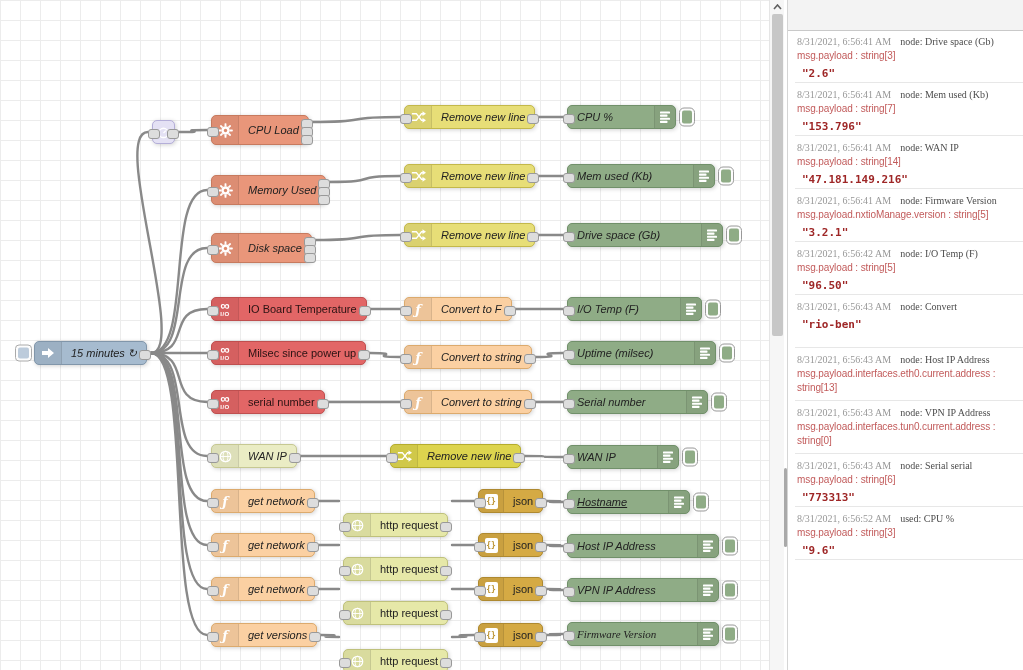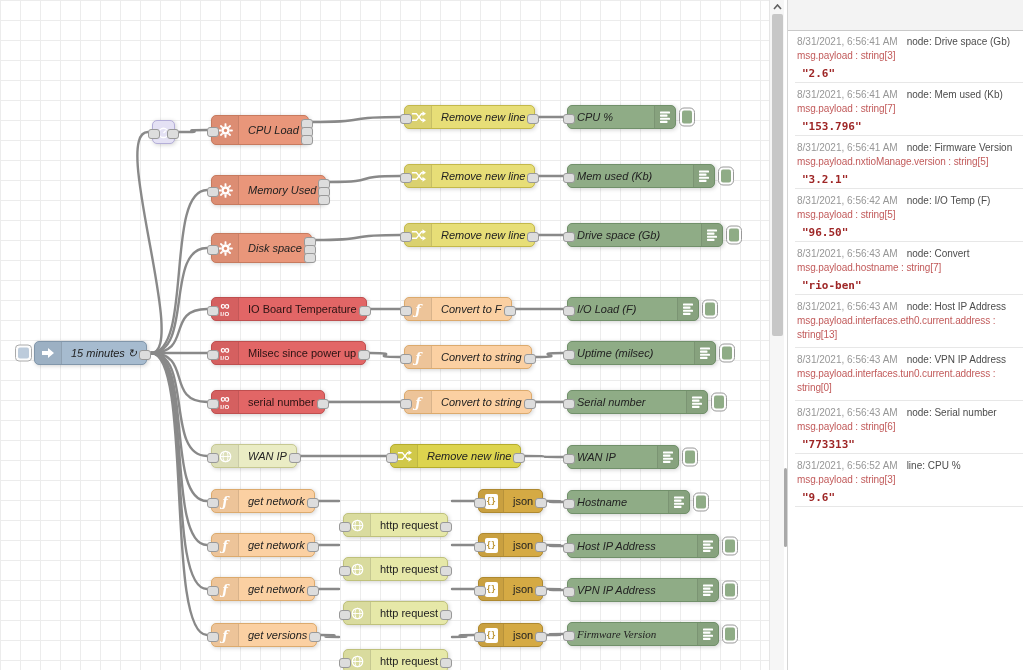--- a/index.html
+++ b/index.html
@@ -61,21 +61,21 @@
   #canvas-scrollbar{position:absolute;left:769px;top:0;width:15px;height:670px;background:#f6f6f6;border-left:1px solid #e5e5e5;box-sizing:border-box;}
   #sb-up{position:absolute;left:0;top:0;width:15px;height:13px;display:flex;align-items:center;justify-content:center;}
   #sb-thumb{position:absolute;left:2px;top:14px;width:11px;height:322px;background:#c7c7c7;border-radius:2px;}
   #panel-scroll-thumb{position:absolute;left:784px;top:468px;width:3px;height:79px;background:#a9a9a9;border-radius:2px;}
 
   
   #debug-panel{position:absolute;left:787px;top:0;width:236px;height:670px;background:#fff;border-left:1px solid #d5d5d5;box-sizing:border-box;}
   #panel-top{height:30px;background:#f3f3f3;border-bottom:1px solid #c9c9c9;}
   #entries{position:absolute;left:7px;right:0;top:30px;}
   .entry{box-sizing:border-box;height:53px;padding:5px 4px 0 2px;border-bottom:1px solid #e7e7e7;overflow:hidden;}
-  .entry .meta{font-size:10px;line-height:14px;color:#979797;}
+  .entry .meta{font-size:10px;line-height:14px;color:#979797;font-family:Liberation Serif, serif;}
   .entry .meta .nodename{color:#4c4c4c;margin-left:9px;}
   .entry .path{font-size:10px;line-height:14px;color:#c25b5b;letter-spacing:-0.1px;}
   .entry .val{font-family:"DejaVu Sans Mono",monospace;font-size:11px;font-weight:bold;line-height:16px;color:#9e2626;margin-top:3px;padding-left:5px;}
 </style>
 </head>
 <body>
 
 <div id="app">
   <div id="canvas">
     <svg id="wires">
@@ -496,21 +496,21 @@
       </div>
       <div class="node node-debug" style="left: 567px; top: 297px;">
         <div class="nicon">
           <svg width="12" height="13" viewBox="0 0 12 13" fill="#fff">
             <rect x="1" y="0.5" width="10" height="2.1" rx="0.6"></rect>
             <rect x="1" y="3.6" width="7.5" height="2.1" rx="0.6"></rect>
             <rect x="1" y="6.7" width="10" height="2.1" rx="0.6"></rect>
             <rect x="1" y="9.8" width="7.5" height="2.1" rx="0.6"></rect>
           </svg>
         </div>
-        <span class="nlabel">I/O Load (F)</span>
+        <span class="nlabel">I/O Temp (F)</span>
         <div class="debug-btn">
           <div></div>
         </div>
         <div class="port port-in" style="top: 8px;"></div>
       </div>
       <div class="node node-debug" style="left: 567px; top: 341px;">
         <div class="nicon">
           <svg width="12" height="13" viewBox="0 0 12 13" fill="#fff">
             <rect x="1" y="0.5" width="10" height="2.1" rx="0.6"></rect>
             <rect x="1" y="3.6" width="7.5" height="2.1" rx="0.6"></rect>
@@ -547,21 +547,21 @@
             <rect x="1" y="6.7" width="10" height="2.1" rx="0.6"></rect>
             <rect x="1" y="9.8" width="7.5" height="2.1" rx="0.6"></rect>
           </svg>
         </div>
         <span class="nlabel">WAN IP</span>
         <div class="debug-btn">
           <div></div>
         </div>
         <div class="port port-in" style="top: 8px;"></div>
       </div>
-      <div class="node node-debug" style="left: 567px; top: 490px;">
+      <div class="node node-debug" style="left: 567px; top: 490px; text-decoration: underline;">
         <div class="nicon">
           <svg width="12" height="13" viewBox="0 0 12 13" fill="#fff">
             <rect x="1" y="0.5" width="10" height="2.1" rx="0.6"></rect>
             <rect x="1" y="3.6" width="7.5" height="2.1" rx="0.6"></rect>
             <rect x="1" y="6.7" width="10" height="2.1" rx="0.6"></rect>
             <rect x="1" y="9.8" width="7.5" height="2.1" rx="0.6"></rect>
           </svg>
         </div>
         <span class="nlabel">Hostname</span>
         <div class="debug-btn">
@@ -633,49 +633,53 @@
           <div class="meta"><span>8/31/2021, 6:56:41 AM</span><span class="nodename">node: Drive space (Gb)</span></div>
           <div class="path">msg.payload : string[3]</div>
           <div class="val">"2.6"</div>
         </div>
         <div class="entry">
           <div class="meta"><span>8/31/2021, 6:56:41 AM</span><span class="nodename">node: Mem used (Kb)</span></div>
           <div class="path">msg.payload : string[7]</div>
           <div class="val">"153.796"</div>
         </div>
         <div class="entry">
+          <div class="meta"><span>8/31/2021, 6:56:41 AM</span><span class="nodename">node: WAN IP</span></div>
+          <div class="path">msg.payload : string[14]</div>
+          <div class="val">"47.181.149.216"</div>
+        </div>
+        <div class="entry">
           <div class="meta"><span>8/31/2021, 6:56:41 AM</span><span class="nodename">node: Firmware Version</span></div>
           <div class="path">msg.payload.nxtioManage.version : string[5]</div>
           <div class="val">"3.2.1"</div>
         </div>
         <div class="entry">
           <div class="meta"><span>8/31/2021, 6:56:42 AM</span><span class="nodename">node: I/O Temp (F)</span></div>
           <div class="path">msg.payload : string[5]</div>
           <div class="val">"96.50"</div>
         </div>
         <div class="entry">
           <div class="meta"><span>8/31/2021, 6:56:43 AM</span><span class="nodename">node: Convert</span></div>
-          <div class="path">msg.payload.hostname : string[7]</div>
           <div class="val">"rio-ben"</div>
         </div>
         <div class="entry">
           <div class="meta"><span>8/31/2021, 6:56:43 AM</span><span class="nodename">node: Host IP Address</span></div>
           <div class="path">msg.payload.interfaces.eth0.current.address : string[13]</div>
           <div class="val">"10.192.25.229"</div>
         </div>
         <div class="entry">
           <div class="meta"><span>8/31/2021, 6:56:43 AM</span><span class="nodename">node: VPN IP Address</span></div>
           <div class="path">msg.payload.interfaces.tun0.current.address : string[0]</div>
           <div class="val">""</div>
         </div>
         <div class="entry">
-          <div class="meta"><span>8/31/2021, 6:56:43 AM</span><span class="nodename">node: Serial number</span></div>
+          <div class="meta"><span>8/31/2021, 6:56:43 AM</span><span class="nodename">node: Serial serial</span></div>
           <div class="path">msg.payload : string[6]</div>
           <div class="val">"773313"</div>
         </div>
         <div class="entry">
-          <div class="meta"><span>8/31/2021, 6:56:52 AM</span><span class="nodename">line: CPU %</span></div>
+          <div class="meta"><span>8/31/2021, 6:56:52 AM</span><span class="nodename">used: CPU %</span></div>
           <div class="path">msg.payload : string[3]</div>
           <div class="val">"9.6"</div>
         </div>
       </div>
   </div>
 </div>
 
 </body></html>

